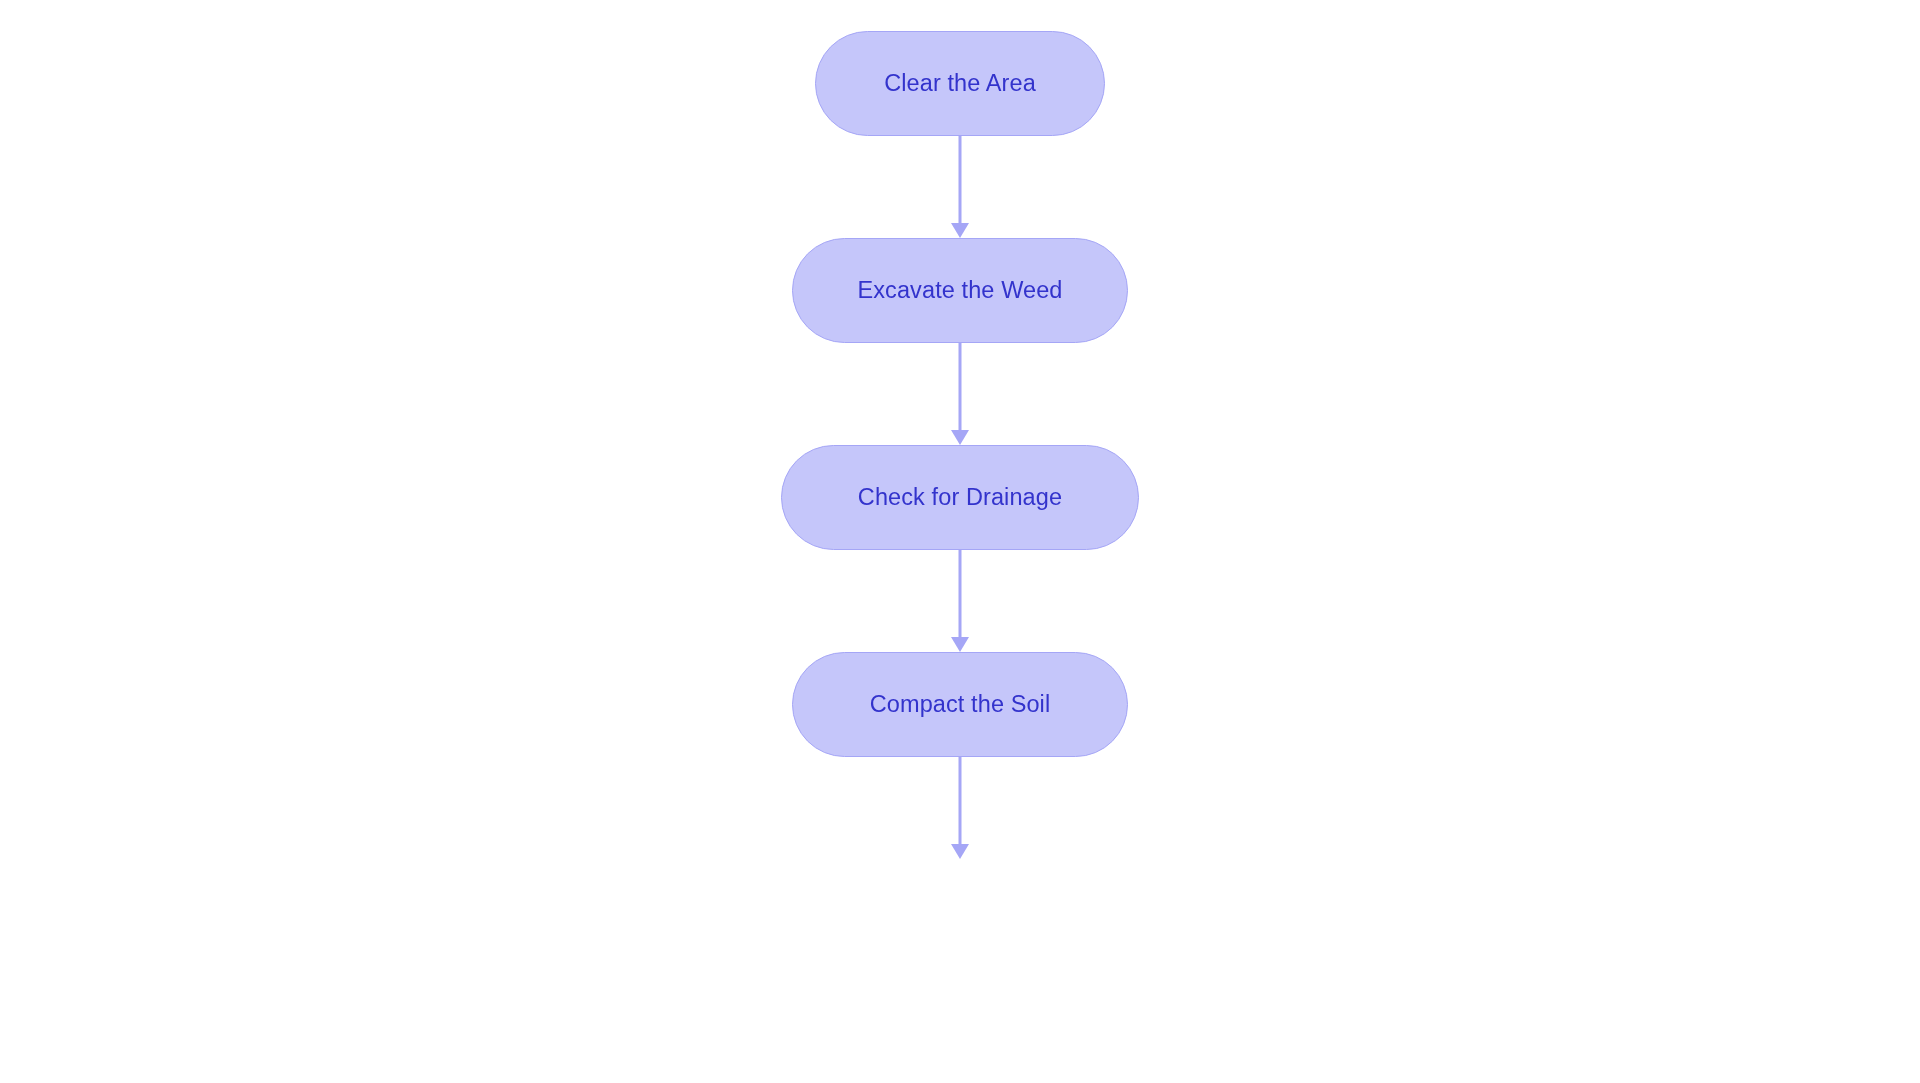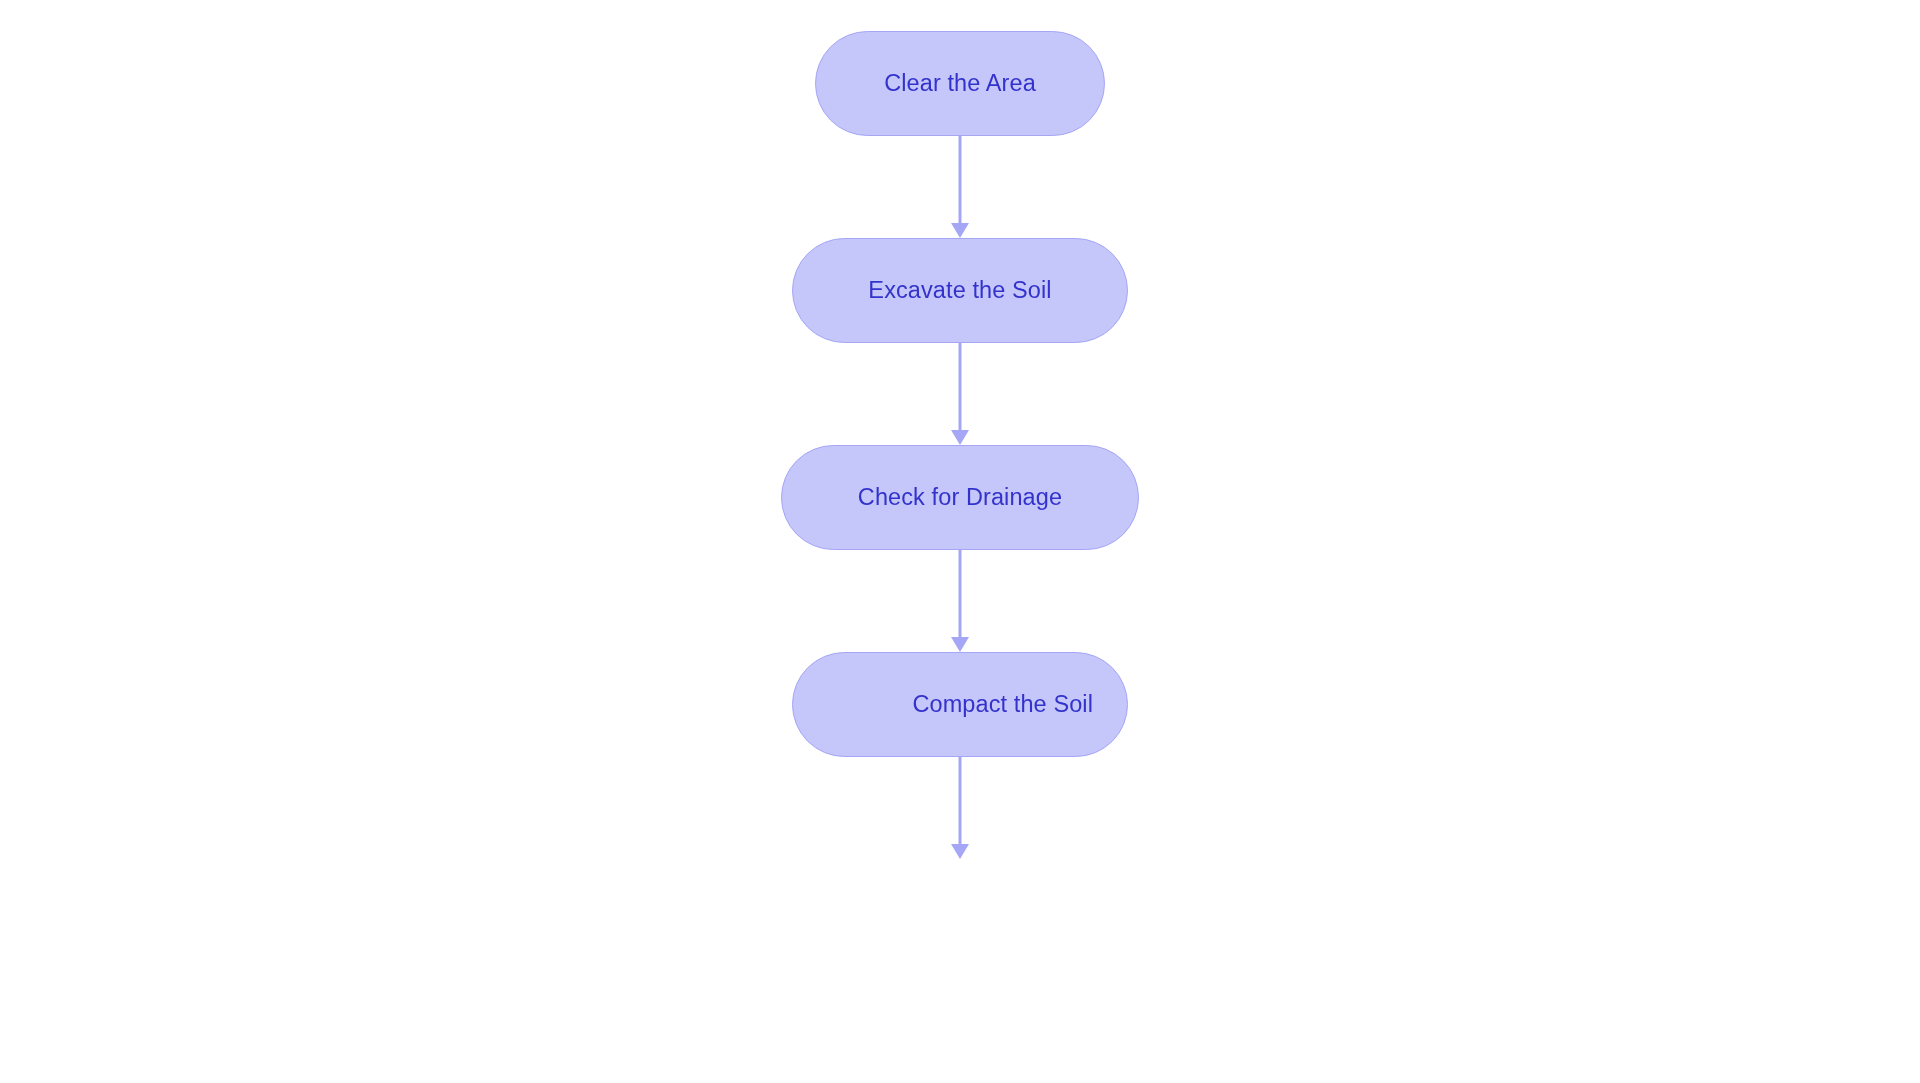--- a/index.html
+++ b/index.html
@@ -45,21 +45,21 @@
     font-size: 23.5px;
     font-weight: 400;
     letter-spacing: 0.1px;
     white-space: nowrap;
     padding: 0 34px;
     flex: 0 0 auto;
   }
   .flow-node.n0 { min-width: 290px; }
   .flow-node.n1 { min-width: 336px; }
   .flow-node.n2 { min-width: 358px; }
-  .flow-node.n3 { min-width: 336px; justify-content: flex-end; }
+  .flow-node.n3 { min-width: 336px; }
   .flow-node.n4 { min-width: 528px; }
 
   .flow-connector {
     flex: 0 0 auto;
     width: 20px;
     height: 102px;
     position: relative;
   }
   .flow-connector .conn-line {
     position: absolute;
@@ -94,21 +94,21 @@
     <div class="flow-node n0">
       <span>Clear the Area</span>
     </div>
 
     <div class="flow-connector">
       <span class="conn-line"></span>
       <span class="conn-head"></span>
     </div>
 
     <div class="flow-node n1">
-      <span>Excavate the Soil</span>
+      <span>Excavate the Weed</span>
     </div>
 
     <div class="flow-connector">
       <span class="conn-line"></span>
       <span class="conn-head"></span>
     </div>
 
     <div class="flow-node n2">
       <span>Check for Drainage</span>
     </div>

